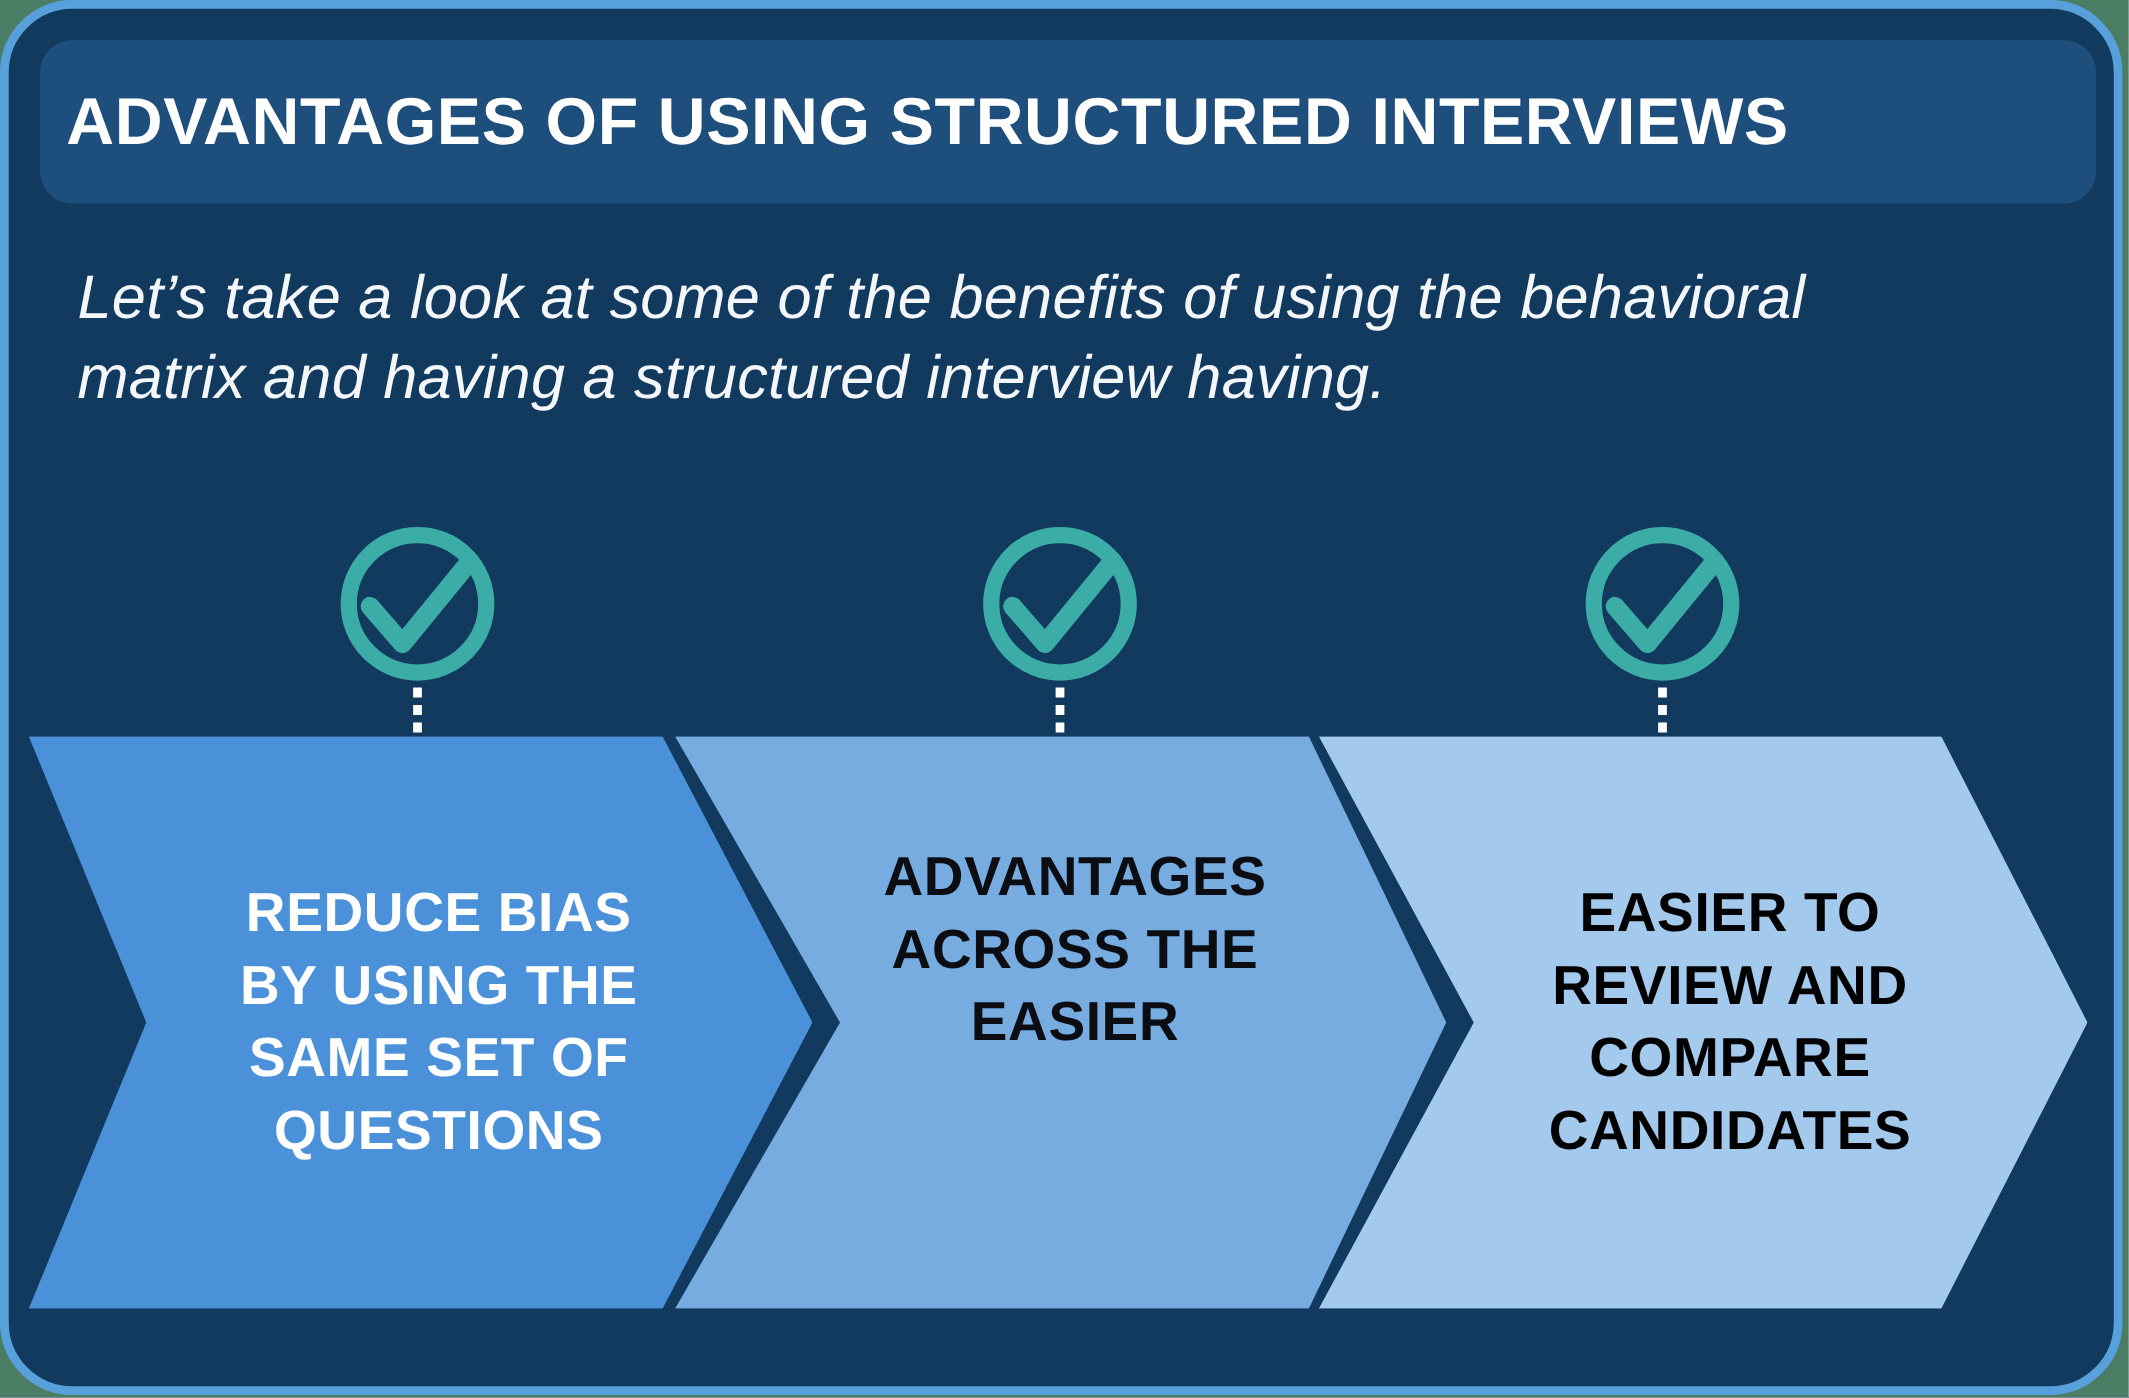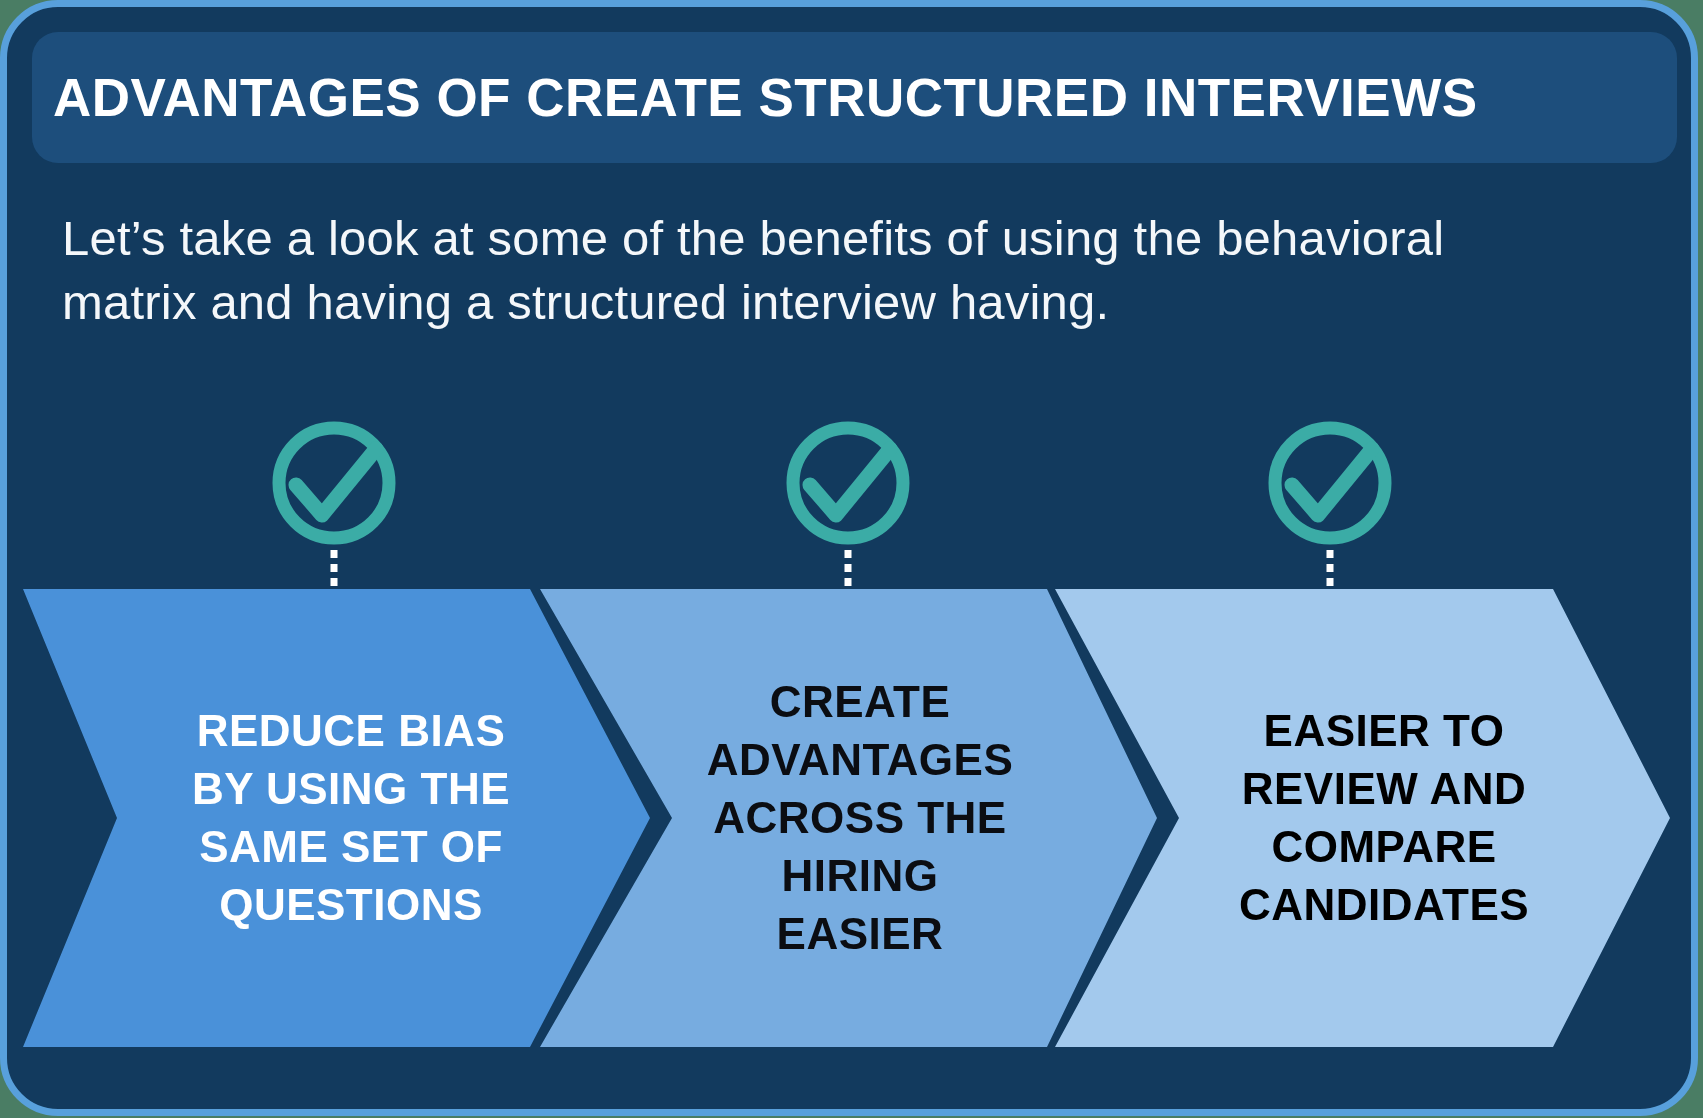--- a/index.html
+++ b/index.html
@@ -90,24 +90,24 @@
   .benefit-label.t3 { left: 1174px; top: 702px; }
 </style>
 </head>
 <body>
 
 <div class="stage" style="background: rgb(74, 125, 100);">
 
   <div class="card" style="background: rgb(18, 58, 94); border-color: rgb(88, 160, 220);"></div>
 
   <div class="header-bar" style="background: rgb(29, 78, 124);">
-    <div class="slide-title" style="color: rgb(255, 255, 255);">ADVANTAGES OF CREATE STRUCTURED INTERVIEWS</div>
+    <div class="slide-title" style="color: rgb(255, 255, 255);">ADVANTAGES OF USING STRUCTURED INTERVIEWS</div>
   </div>
 
-  <div class="intro" style="color: rgb(244, 247, 250);">
+  <div class="intro" style="color: rgb(244, 247, 250); font-style: italic;">
     <div>Let’s take a look at some of the benefits of using the behavioral</div>
     <div>matrix and having a structured interview having.</div>
   </div>
 
   <svg class="check-badge b1" viewBox="0 0 160 210">
     <circle cx="80" cy="80" r="55" fill="none" stroke-width="13" style="stroke: rgb(59, 172, 166);"></circle>
     <path d="M42 82 L68 112 L122 46" fill="none" stroke-width="15" stroke-linecap="round" stroke-linejoin="round" style="stroke: rgb(59, 172, 166);"></path>
     <line x1="80" y1="147" x2="80" y2="193" stroke-width="7" stroke-dasharray="8 6" style="stroke: rgb(255, 255, 255);"></line>
   </svg>
 
@@ -127,24 +127,22 @@
   <div class="chevron c2" style="background: rgb(119, 172, 224);"></div>
   <div class="chevron c3" style="background: rgb(163, 201, 237);"></div>
 
   <div class="benefit-label t1" style="color: #ffffff;">
     <div>REDUCE BIAS</div>
     <div>BY USING THE</div>
     <div>SAME SET OF</div>
     <div>QUESTIONS</div>
   </div>
   <div class="benefit-label t2" style="color: rgb(11, 13, 18);">
-    <div>CREATE</div>
     <div>ADVANTAGES</div>
     <div>ACROSS THE</div>
-    <div>HIRING</div>
     <div>EASIER</div>
   </div>
   <div class="benefit-label t3" style="color: #000000;">
     <div>EASIER TO</div>
     <div>REVIEW AND</div>
     <div>COMPARE</div>
     <div>CANDIDATES</div>
   </div>
 
 </div>

